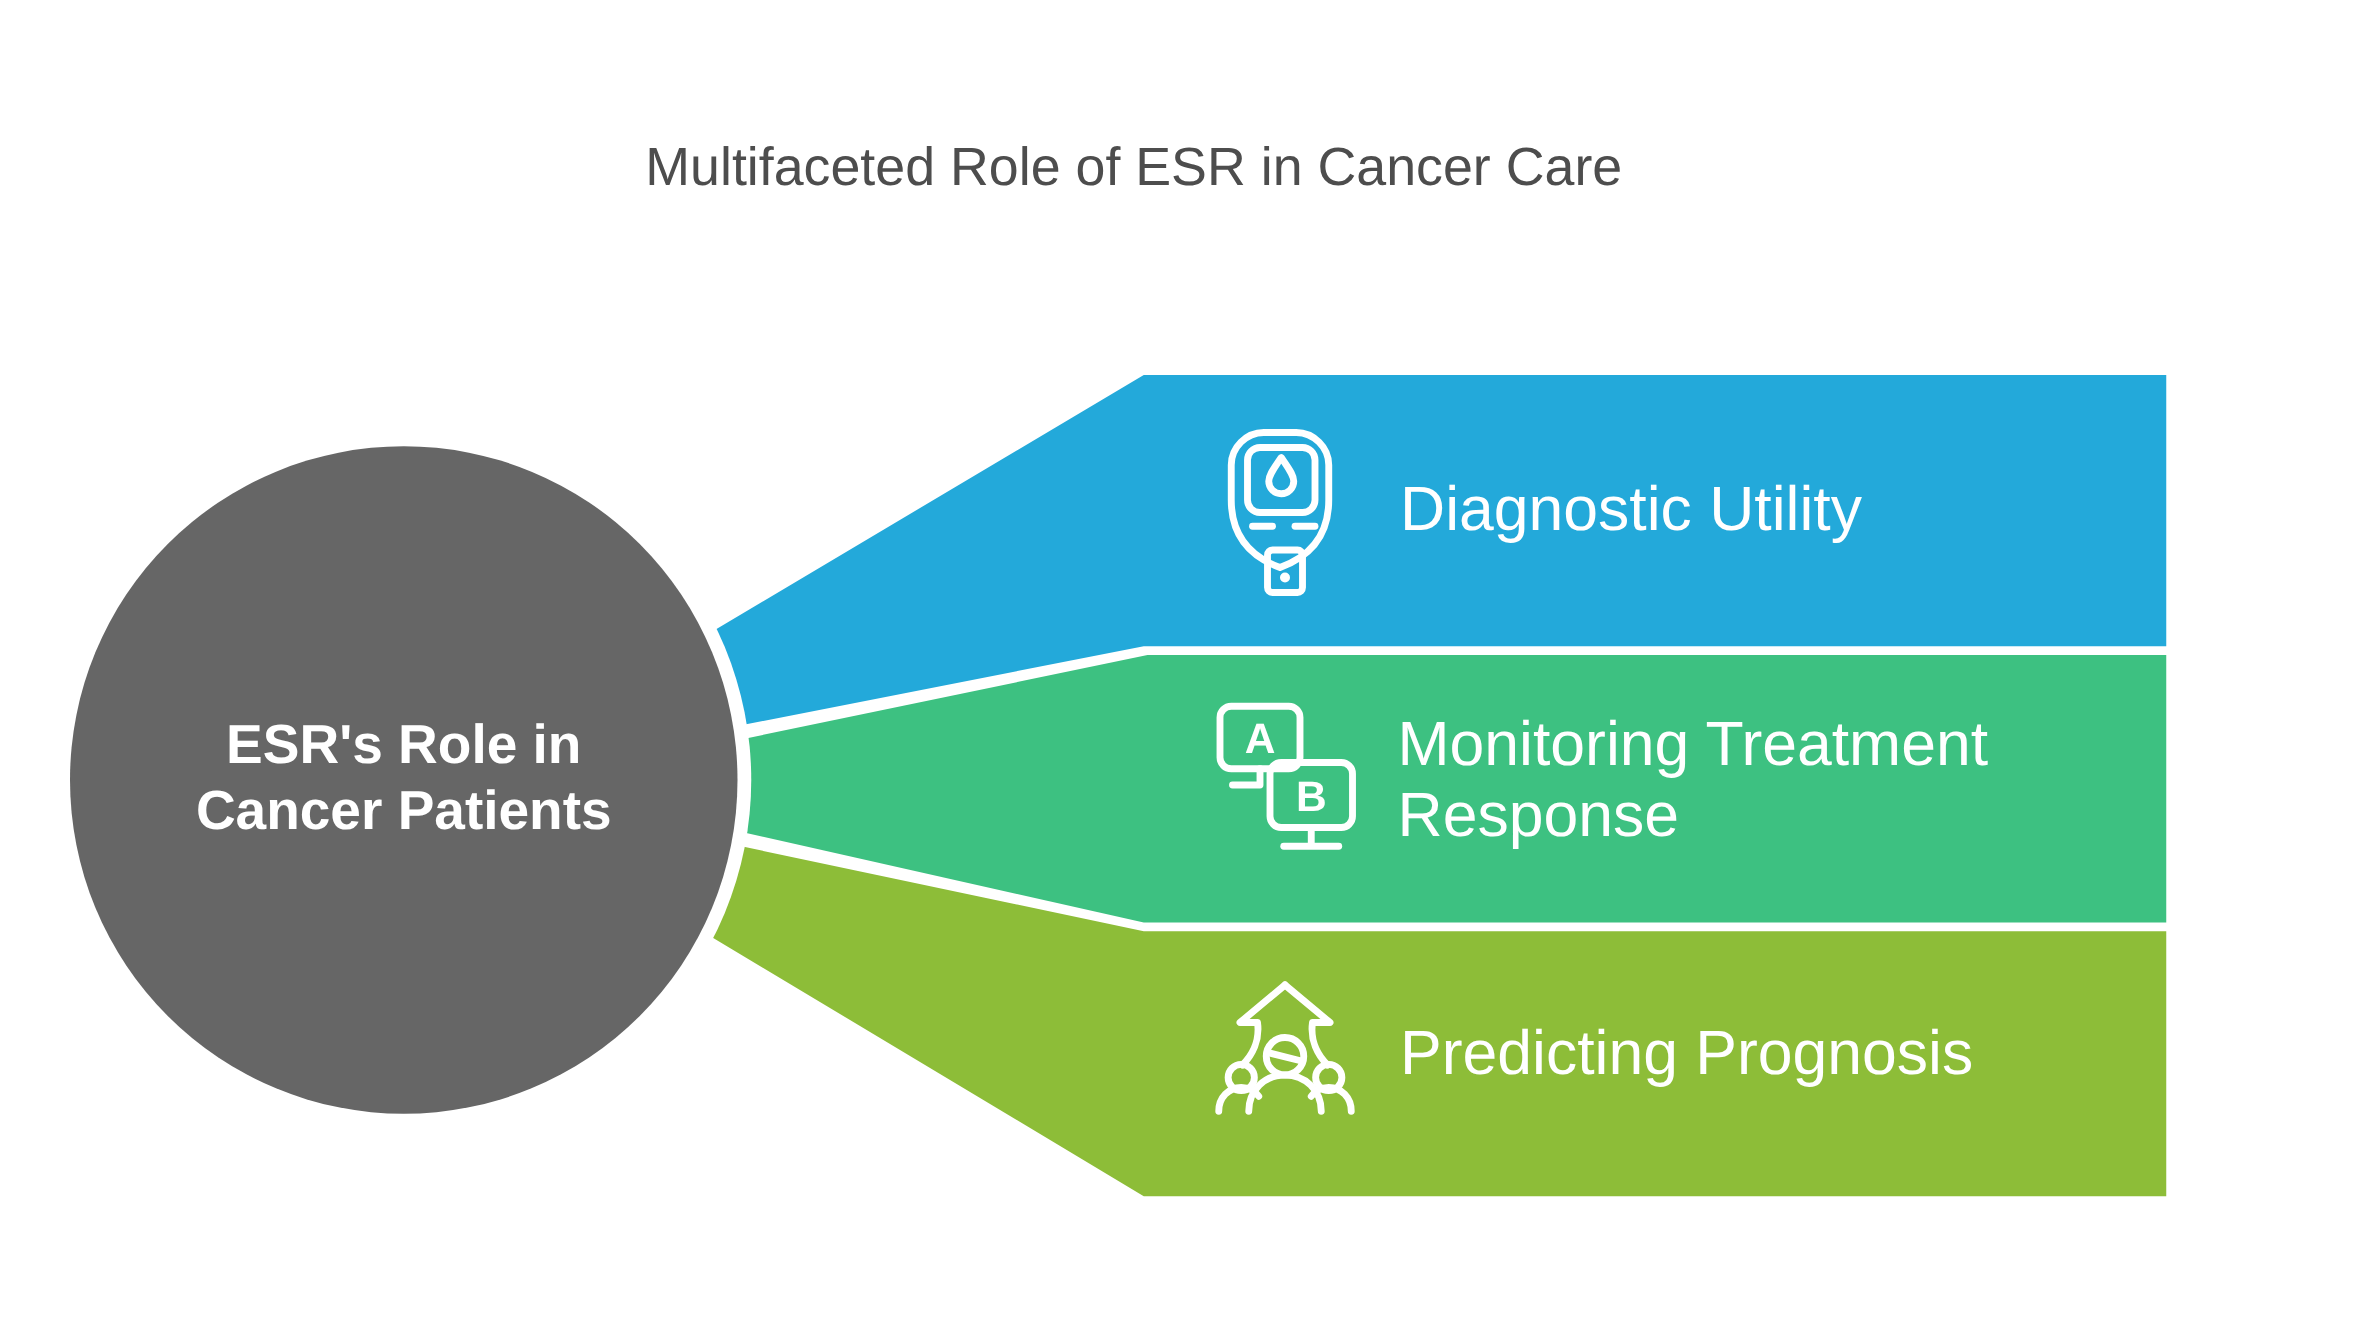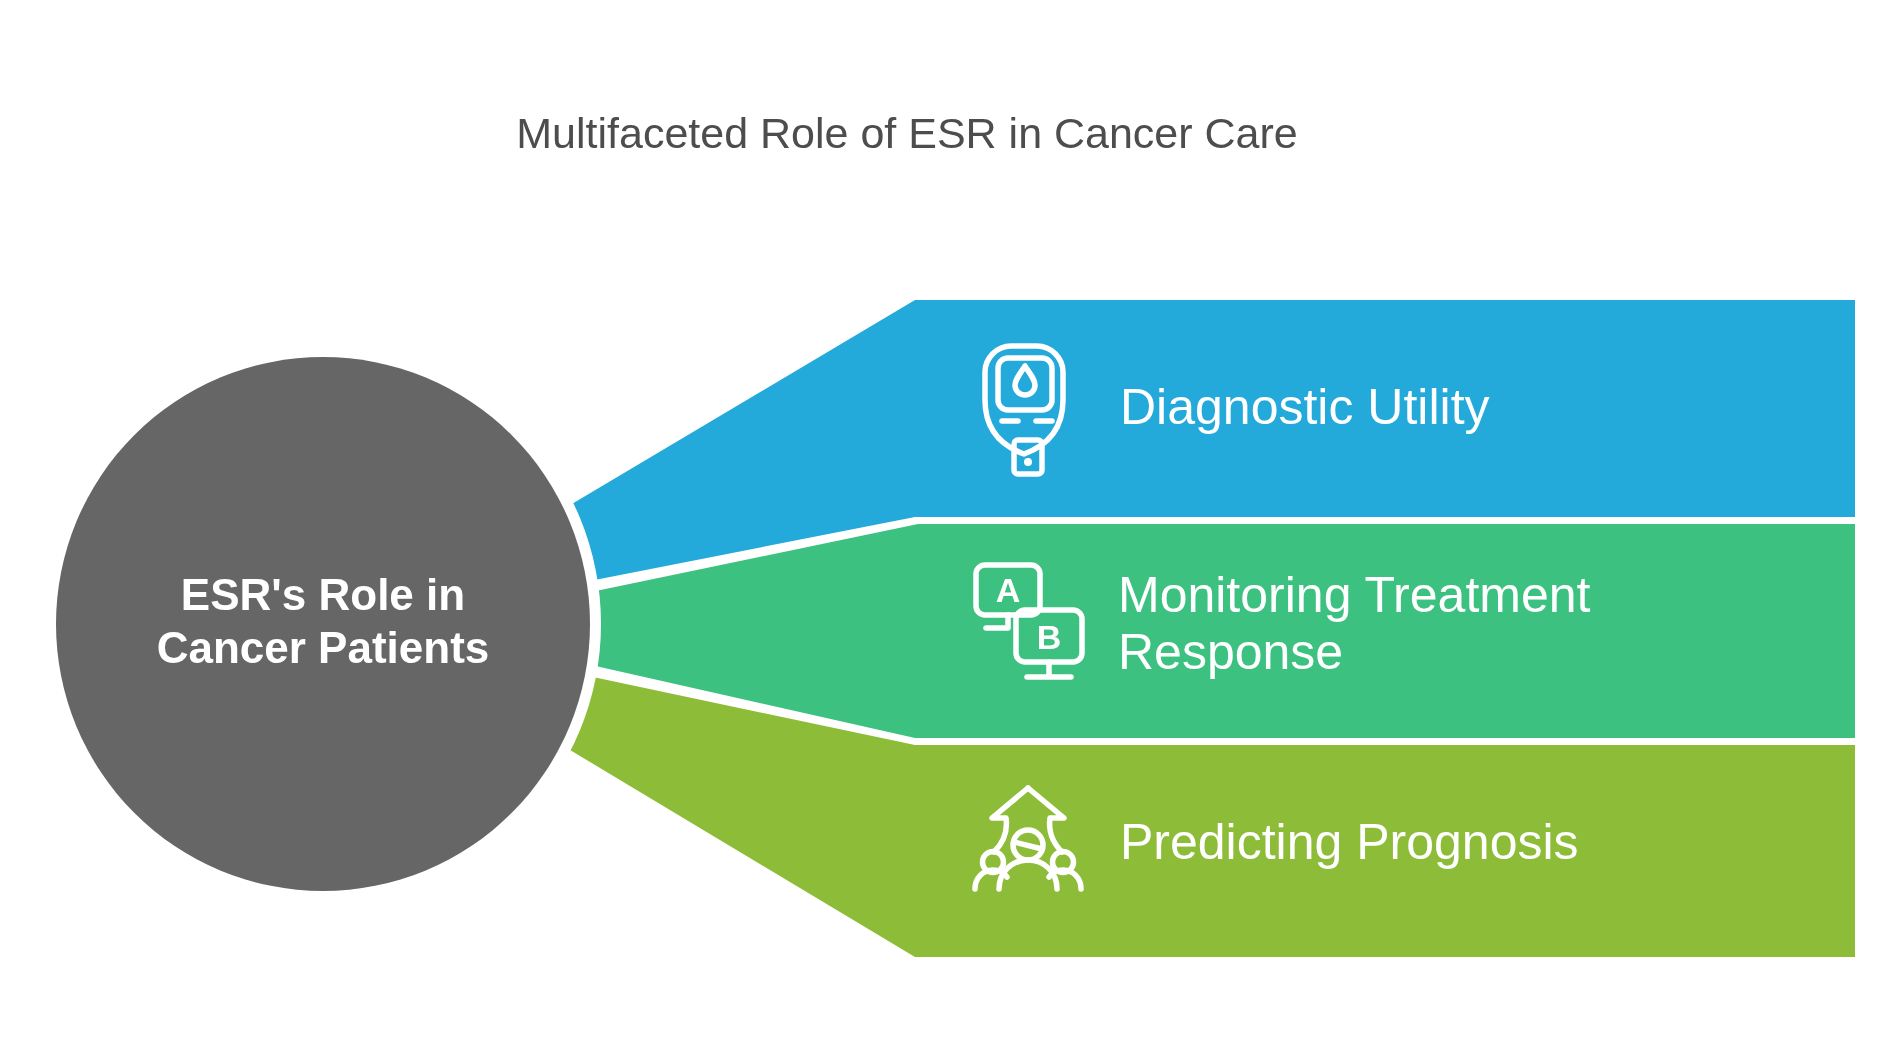--- a/index.html
+++ b/index.html
@@ -1,18 +1,18 @@
 <!DOCTYPE html>
 <html><head>
 <meta charset="utf-8">
 <style>
   html, body { margin: 0; padding: 0; background: #ffffff; }
   .stage {
     position: relative;
-    width: 1895px;
+    width: 1733px;
     height: 1058px;
     background: #ffffff;
     overflow: hidden;
     font-family: "Liberation Sans", sans-serif;
   }
   svg { display: block; }
   .title-text {
     font-family: "Liberation Sans", sans-serif;
     font-size: 43px;
     font-weight: 400;

